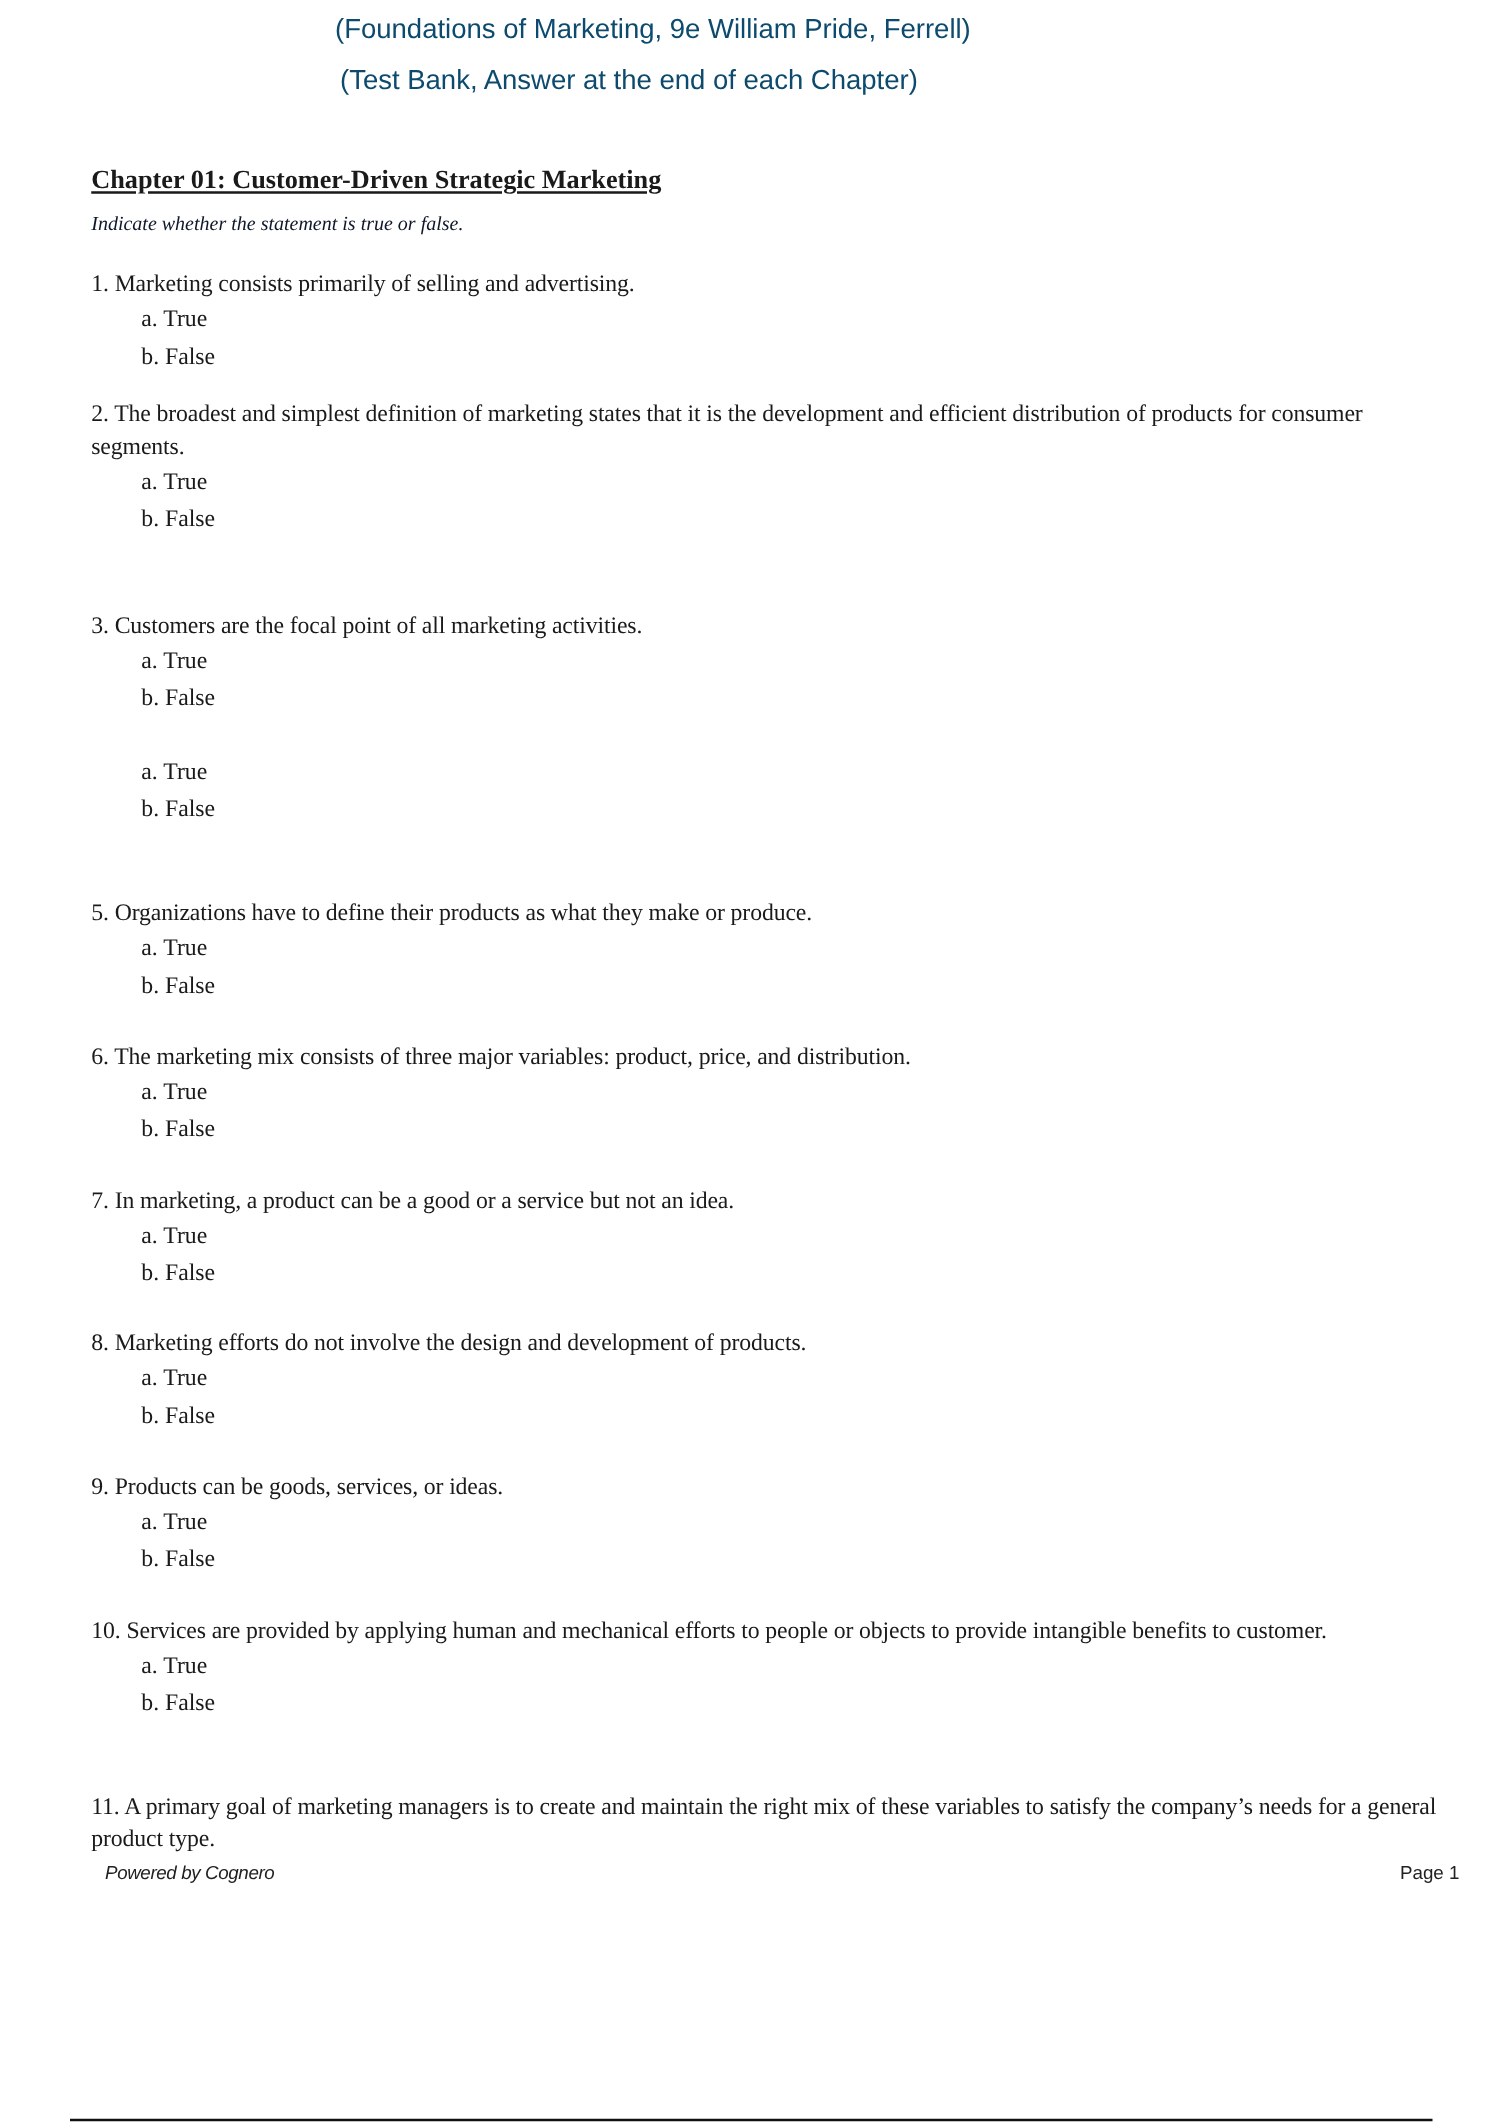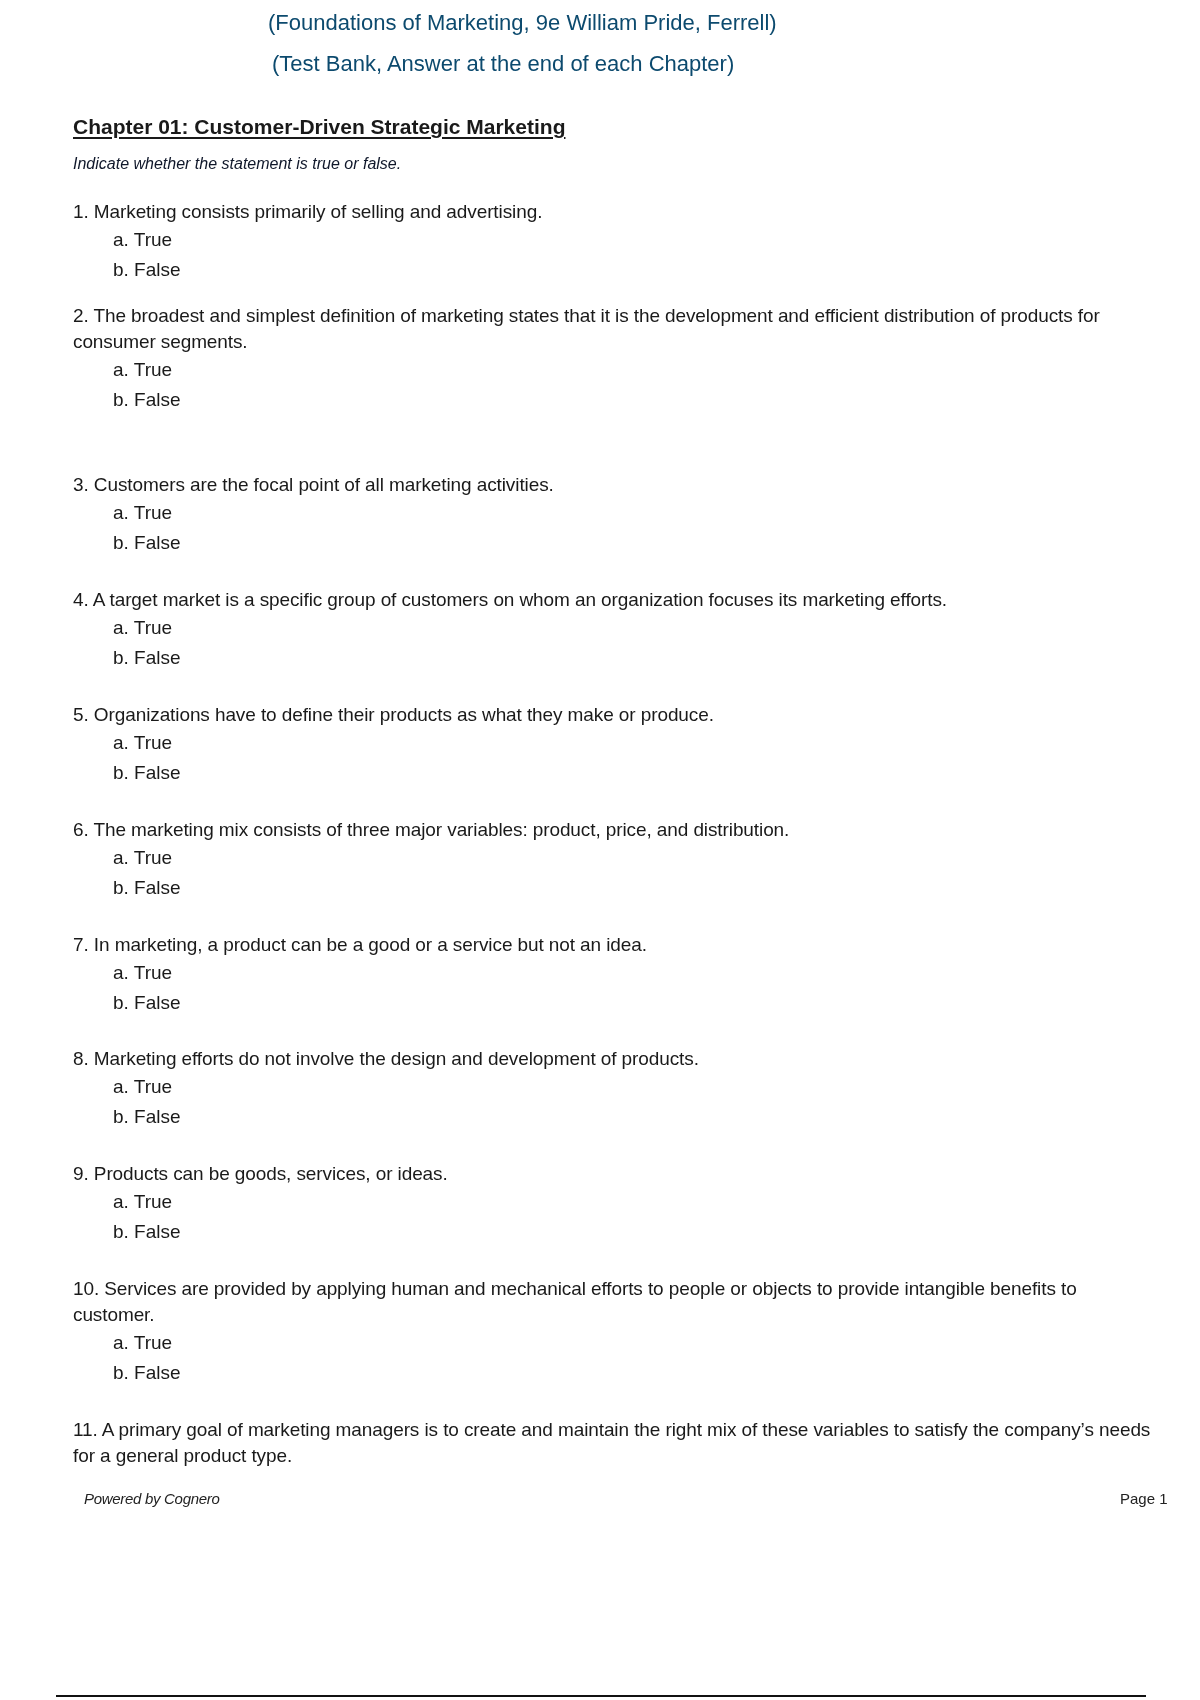--- a/index.html
+++ b/index.html
@@ -18,21 +18,22 @@
       position: absolute;
       font-family: "Liberation Sans", sans-serif;
       font-size: 22px;
       color: #0c4a6e;
       white-space: nowrap;
     }
     #hdr1 { left: 268px; top: 10px; }
     #hdr2 { left: 272px; top: 51px; }
 
     .serif {
-      font-family: Liberation Sans, sans-serif;
+      font-family: Liberation Serif, serif;
+      margin-top: 16px;
     }
     .chapter-title {
       position: absolute;
       left: 73px;
       top: 115px;
       font-size: 21px;
       font-weight: bold;
       text-decoration: underline;
       text-underline-offset: 3px;
       white-space: nowrap;
@@ -118,21 +119,20 @@
     <span class="choice">b. False</span>
   </div>
 
   <div class="question serif" style="top:472px;">
     <span class="q-stem">3. Customers are the focal point of all marketing activities.</span>
     <span class="choice">a. True</span>
     <span class="choice">b. False</span>
   </div>
 
   <div class="question serif" style="top:587px;">
-    <span class="q-stem">4. A target market is a specific group of customers on whom an organization focuses its marketing efforts.</span>
     <span class="choice">a. True</span>
     <span class="choice">b. False</span>
   </div>
 
   <div class="question serif" style="top:702px;">
     <span class="q-stem">5. Organizations have to define their products as what they make or produce.</span>
     <span class="choice">a. True</span>
     <span class="choice">b. False</span>
   </div>
 

